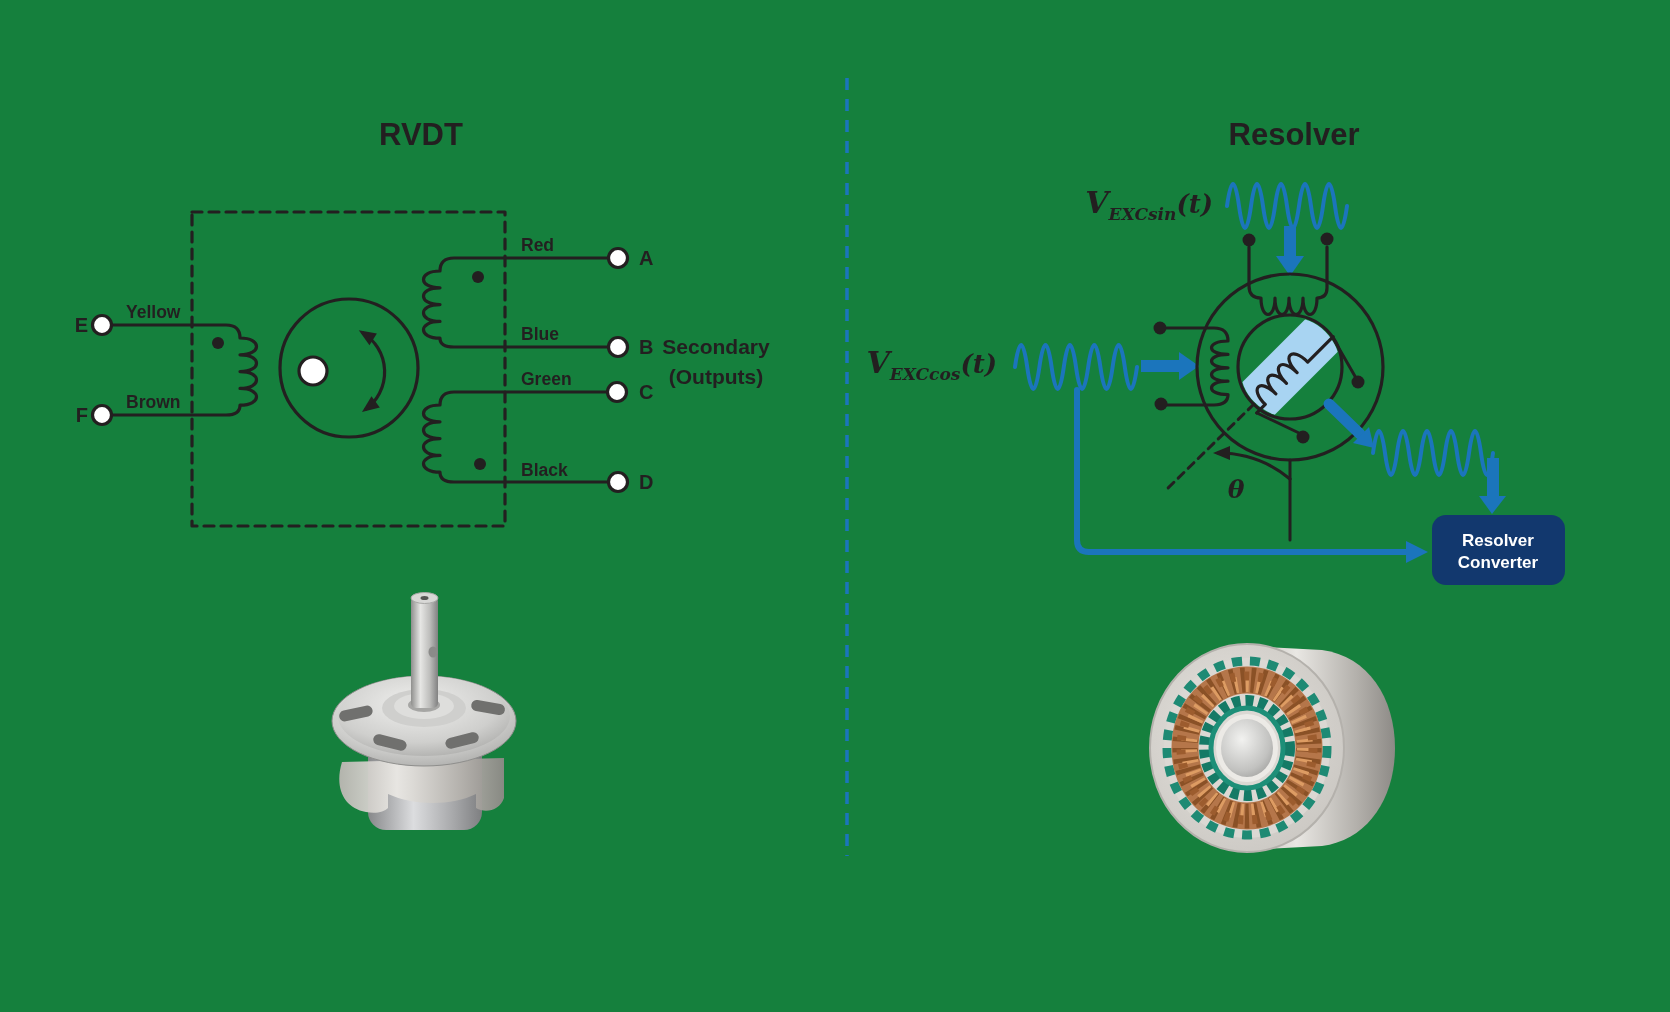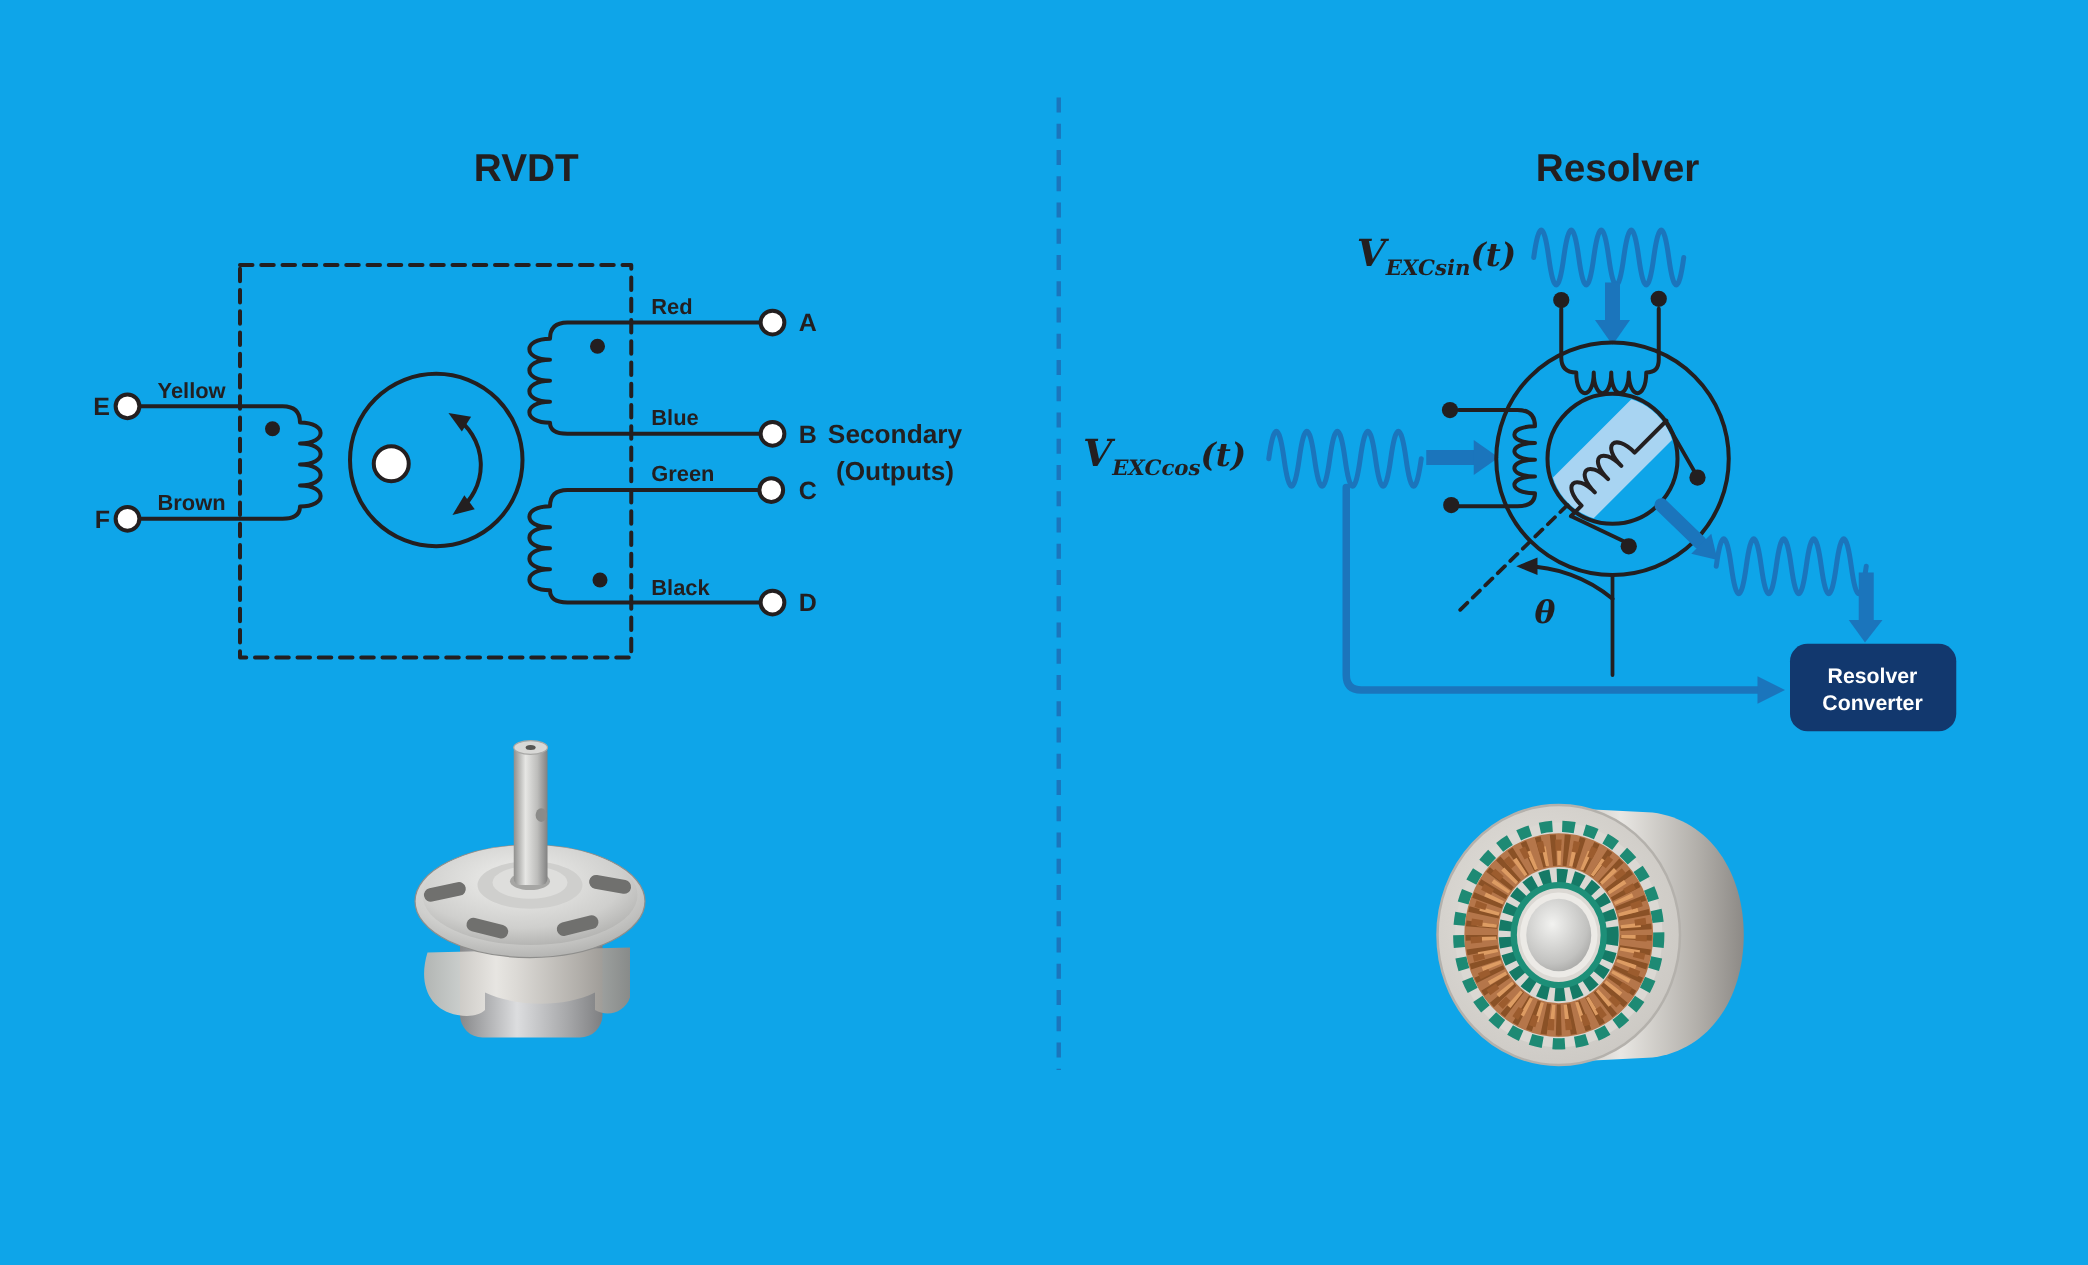--- a/index.html
+++ b/index.html
@@ -1,16 +1,16 @@
 <!DOCTYPE html>
 <html><head>
 <meta charset="utf-8">
 <style>
   html,body{margin:0;padding:0;background:#ffffff;}
-  .stage{position:relative;width:1670px;height:1012px;background:#0ea5e9;overflow:hidden;
+  .stage{position:relative;width:1670px;height:1012px;background:#15803d;overflow:hidden;
          font-family:"Liberation Sans",sans-serif;}
   svg text{user-select:none;}
   .title-txt{font:bold 31px "Liberation Sans",sans-serif;fill:#231f20;}
   .wire-lbl{font:bold 17.5px "Liberation Sans",sans-serif;fill:#231f20;}
   .term-lbl{font:bold 20px "Liberation Sans",sans-serif;fill:#231f20;}
   .cap-lbl{font:bold 21px "Liberation Sans",sans-serif;fill:#231f20;}
   .conv-lbl{font:bold 17px "Liberation Sans",sans-serif;fill:#ffffff;}
   .math-base{font:italic bold 30px "DejaVu Serif",serif;fill:#231f20;}
   .math-sub{font:italic bold 17px "DejaVu Serif",serif;fill:#231f20;}
   .math-arg{font:italic bold 26px "DejaVu Serif",serif;fill:#231f20;}

